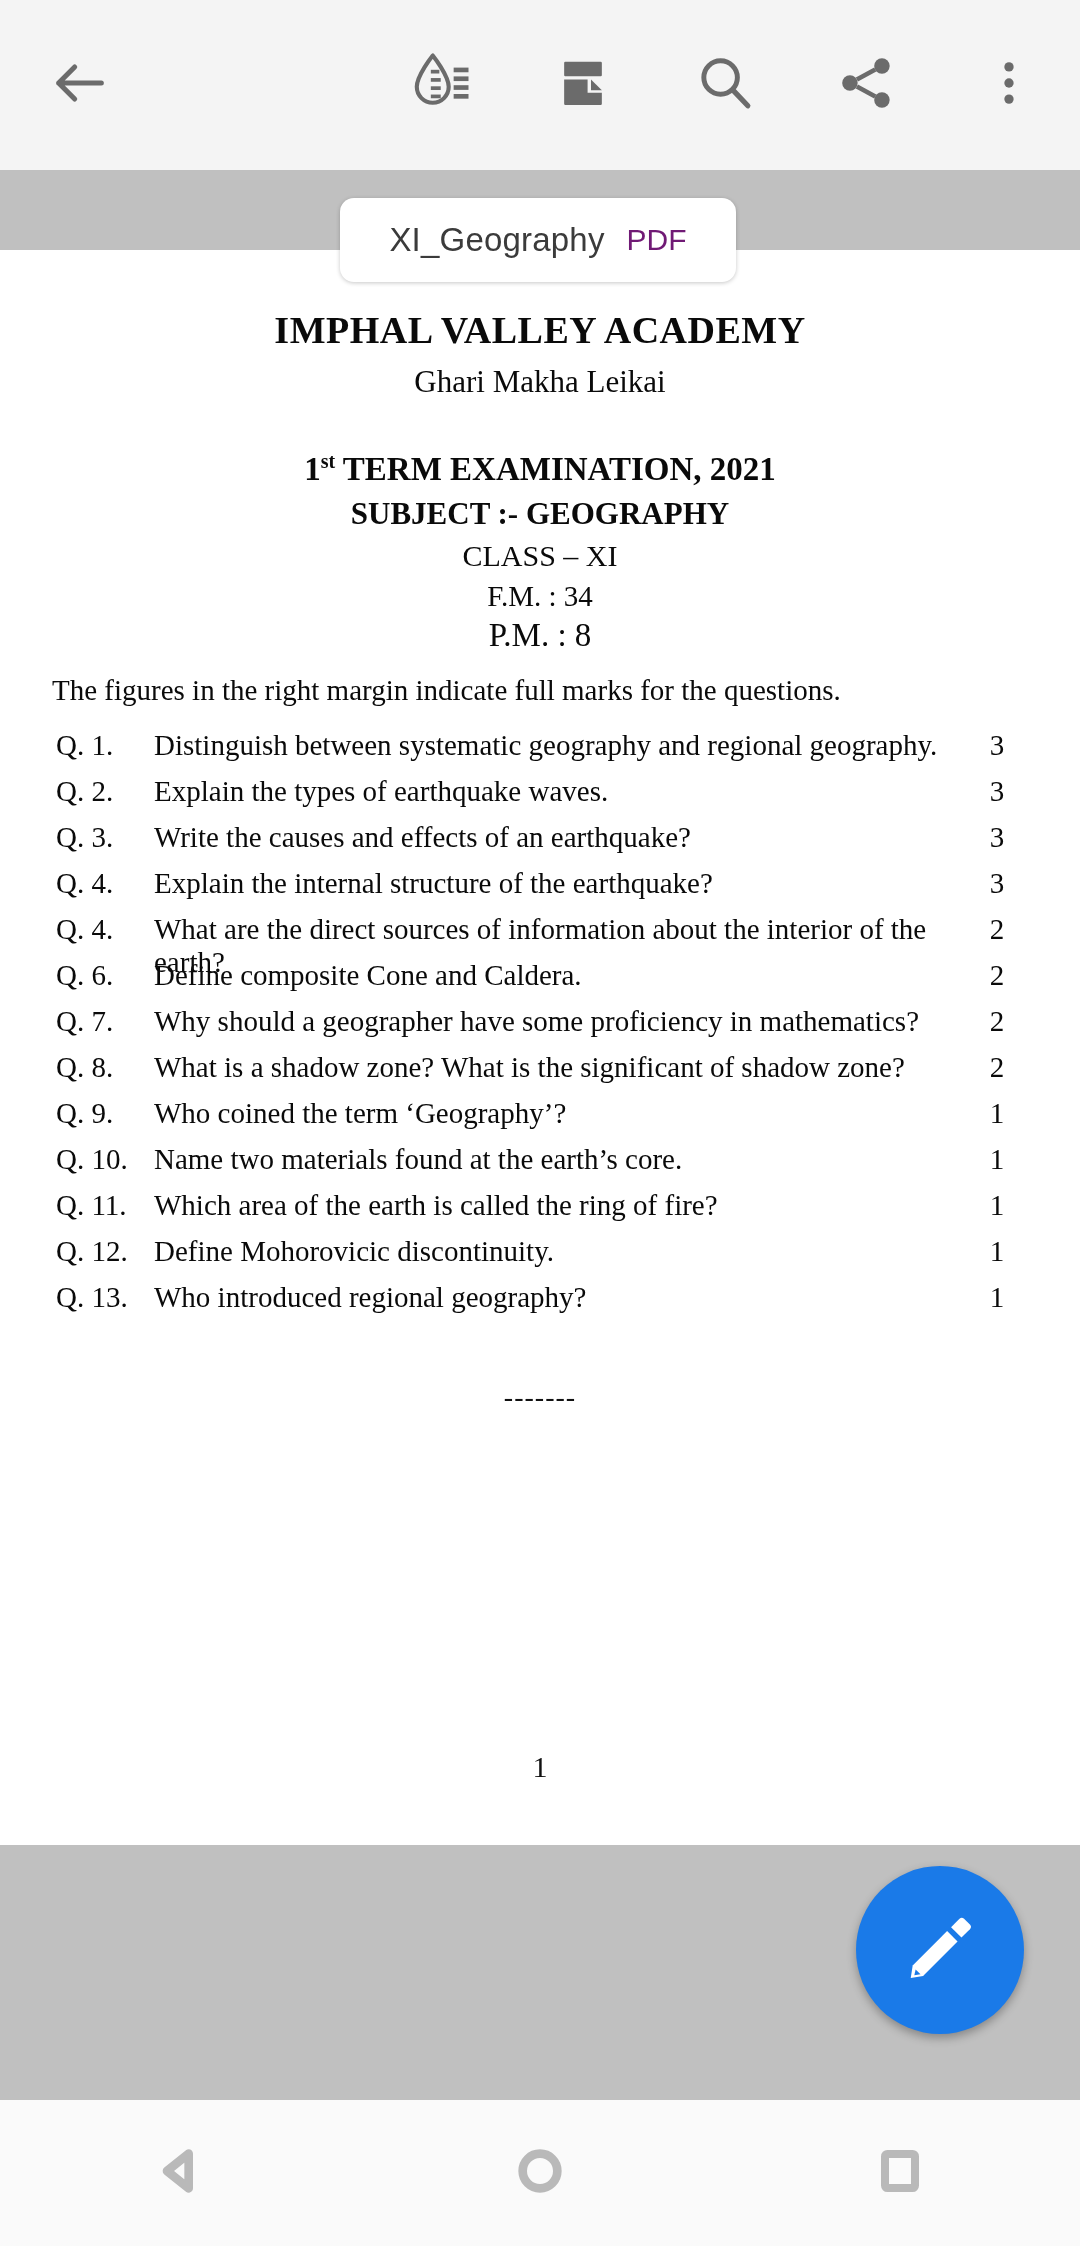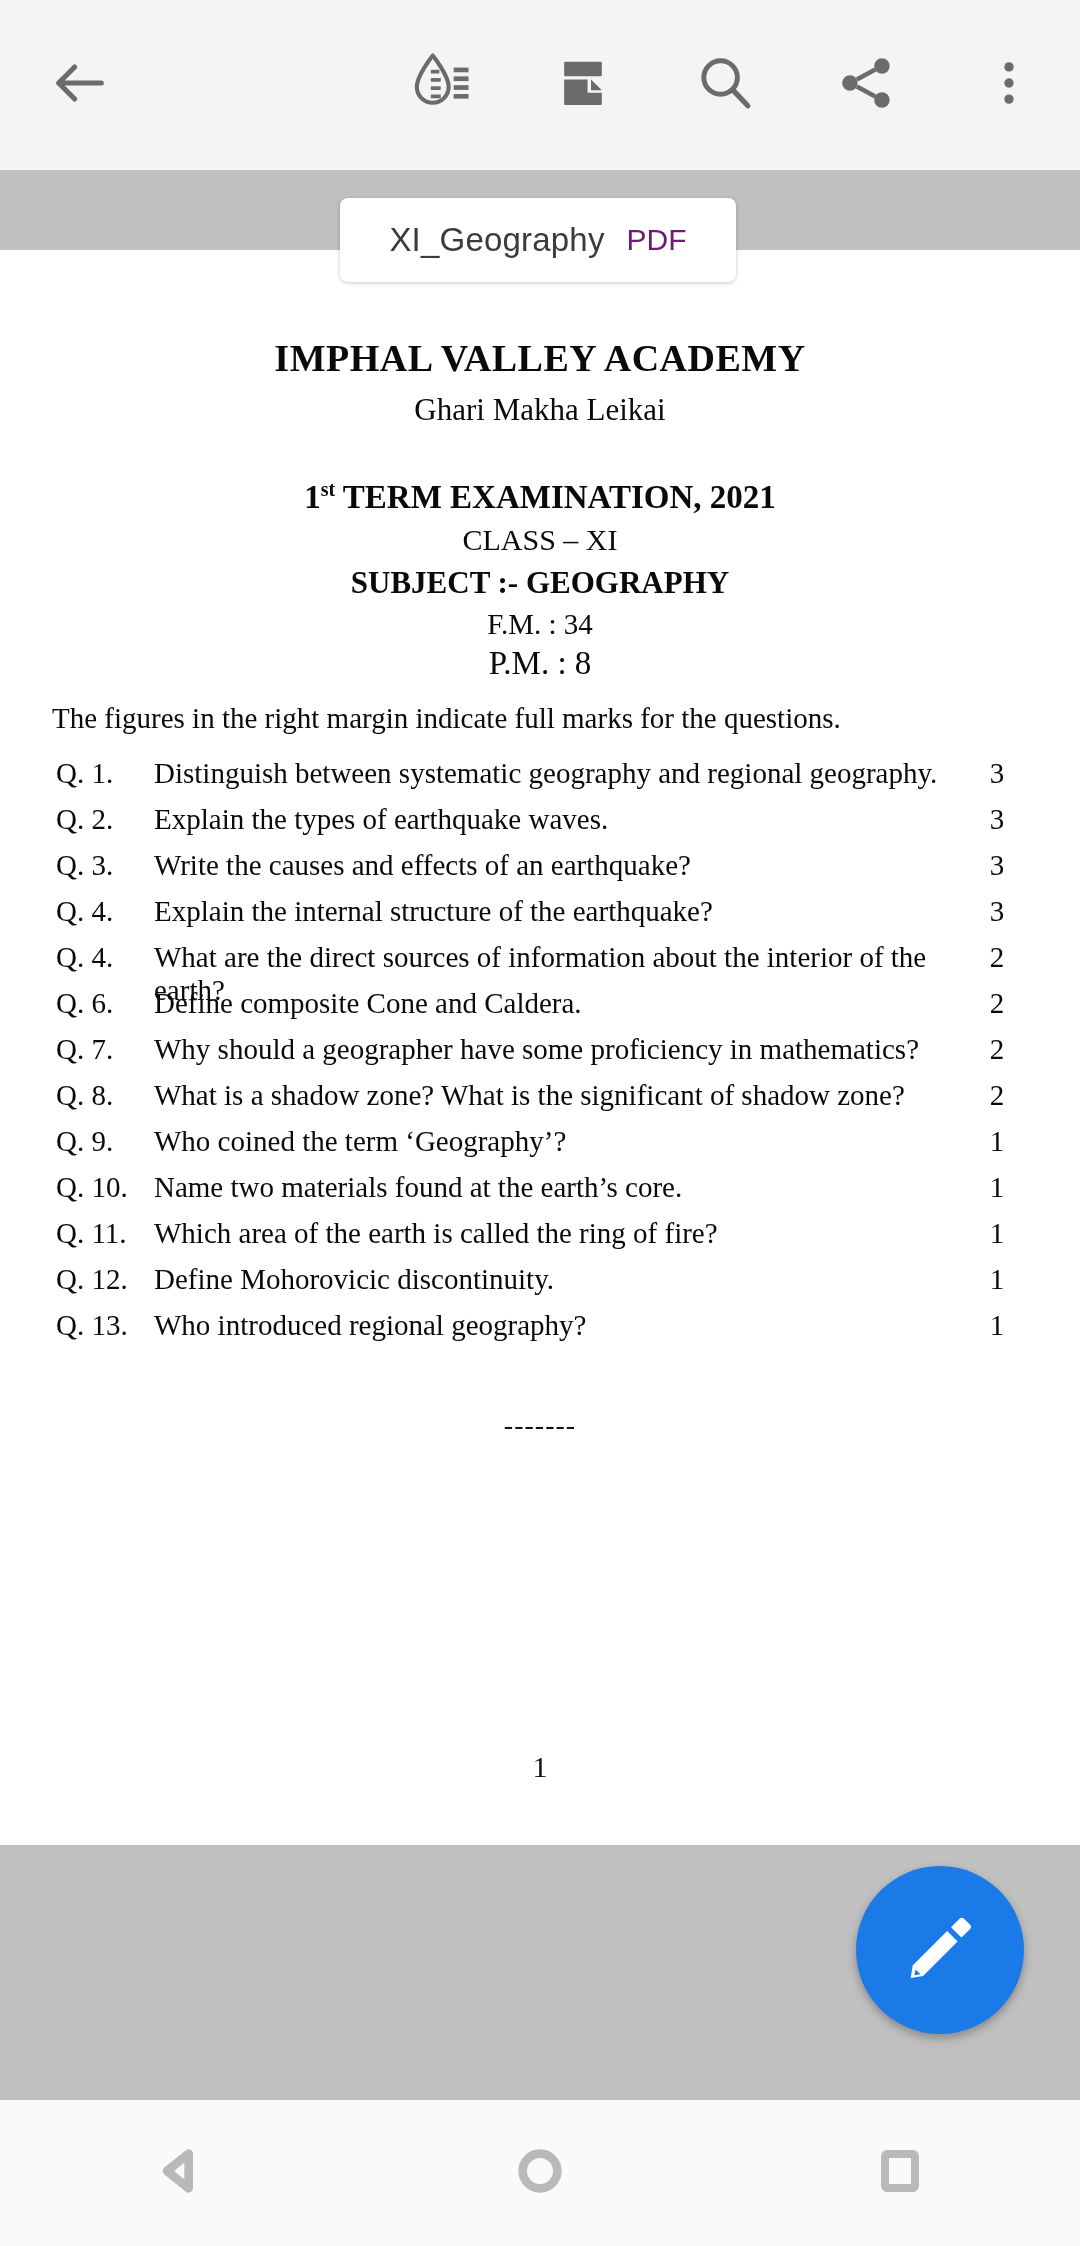--- a/index.html
+++ b/index.html
@@ -44,21 +44,21 @@
   }
   #band-top { top:170px; height:80px; }
   #band-bottom { top:1845px; height:255px; }
 
   
   #chip {
     position:absolute;
     left:340px; top:198px;
     width:396px; height:84px;
     background:#ffffff;
-    border-radius:8px;
+    border-radius:14px;
     box-shadow:0 1px 4px rgba(0,0,0,0.22);
     display:flex; align-items:center; justify-content:center;
     gap:22px;
   }
   #chip .chip-name {
     font-size:33px; color:#3b3b3b; letter-spacing:0.2px;
   }
   #chip .chip-ext {
     font-size:30px; color:#701a75;
   }
@@ -68,21 +68,21 @@
     position:absolute;
     left:0; top:250px;
     width:1080px; height:1595px;
     background:#ffffff;
     font-family:"Liberation Serif", serif;
     color:#0a0a0a;
   }
   .doc-center { text-align:center; }
   #school-name {
     font-size:38px; font-weight:bold; letter-spacing:0.5px;
-    margin-top:86px;
+    margin-top:58px;
   }
   #school-sub {
     font-size:31px; margin-top:12px;
   }
   #exam-title {
     font-size:33px; font-weight:bold; margin-top:50px;
   }
   #exam-title sup { font-size:20px; vertical-align:super; }
   #exam-class { font-size:30px; margin-top:7px; }
   #exam-subject { font-size:31px; font-weight:bold; margin-top:8px; }
@@ -231,22 +231,22 @@
   <div class="band" id="band-top"></div>
   <div class="band" id="band-bottom"></div>
 
   <div id="page">
 
     <div class="doc-center" id="school-name">IMPHAL VALLEY ACADEMY</div>
     <div class="doc-center" id="school-sub">Ghari Makha Leikai</div>
 
     <div class="doc-center" id="exam-title"><span>1</span><sup>st</sup><span> TERM EXAMINATION, 2021</span></div>
 
+    <div class="doc-center" id="exam-subject">SUBJECT :- GEOGRAPHY</div>
     <div class="doc-center" id="exam-class">CLASS – XI</div>
-    <div class="doc-center" id="exam-subject">SUBJECT :- GEOGRAPHY</div>
     <div class="doc-center" id="exam-fm">F.M. : 34</div>
     <div class="doc-center" id="exam-pm">P.M. : 8</div>
 
     <div id="instruction">The figures in the right margin indicate full marks for the questions.</div>
 
     <div id="qlist">
         <div class="qrow">
           <span class="qnum">Q. 1.</span>
           <span class="qtext">Distinguish between systematic geography and regional geography.</span>
           <span class="qmark">3</span>

